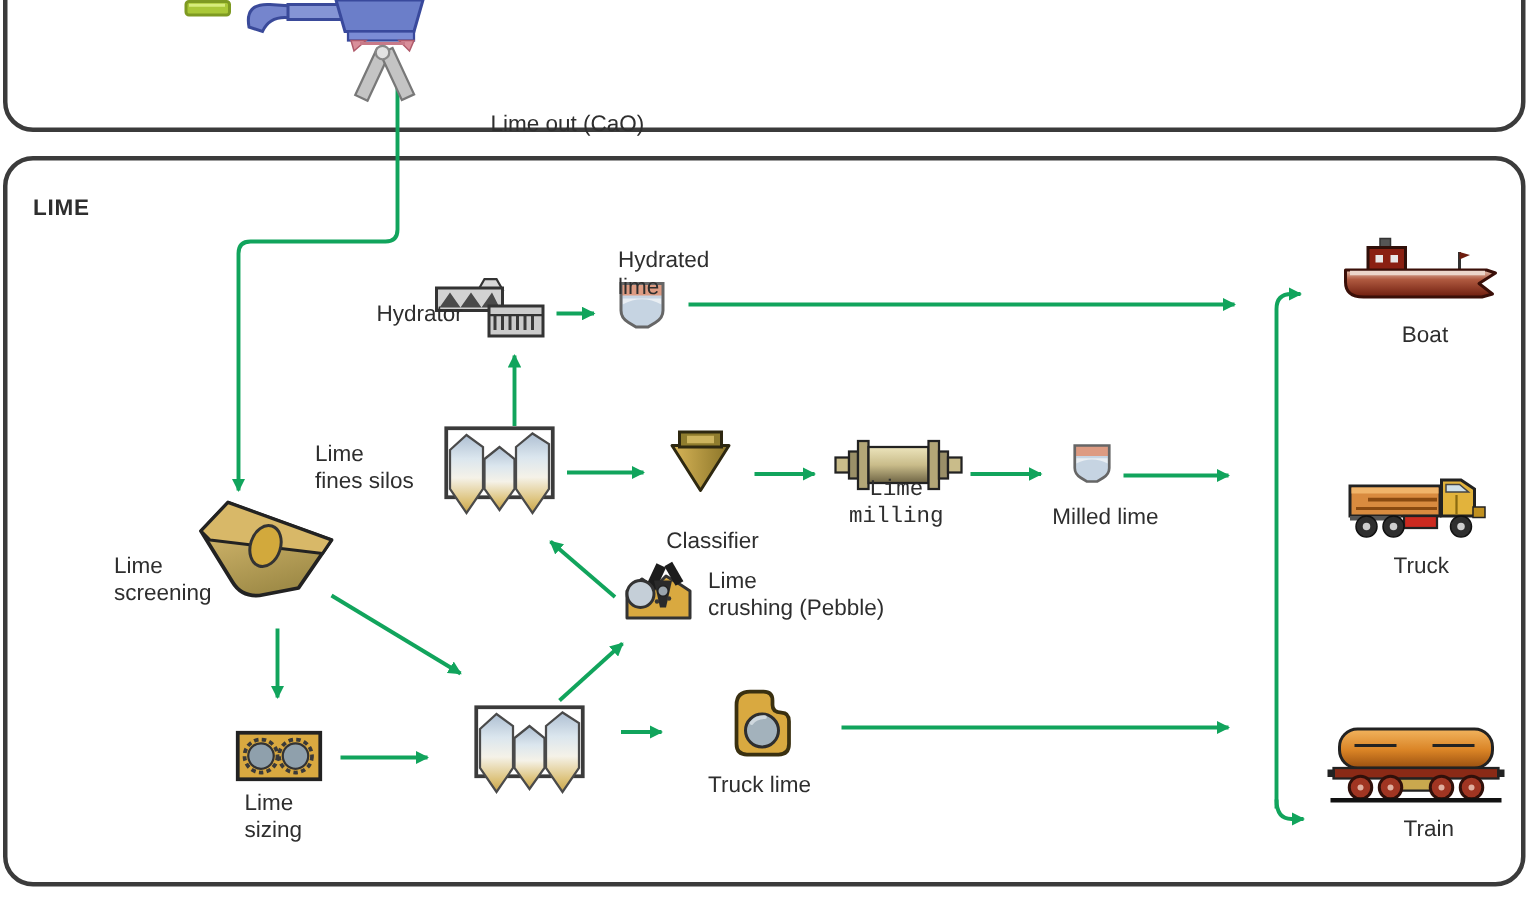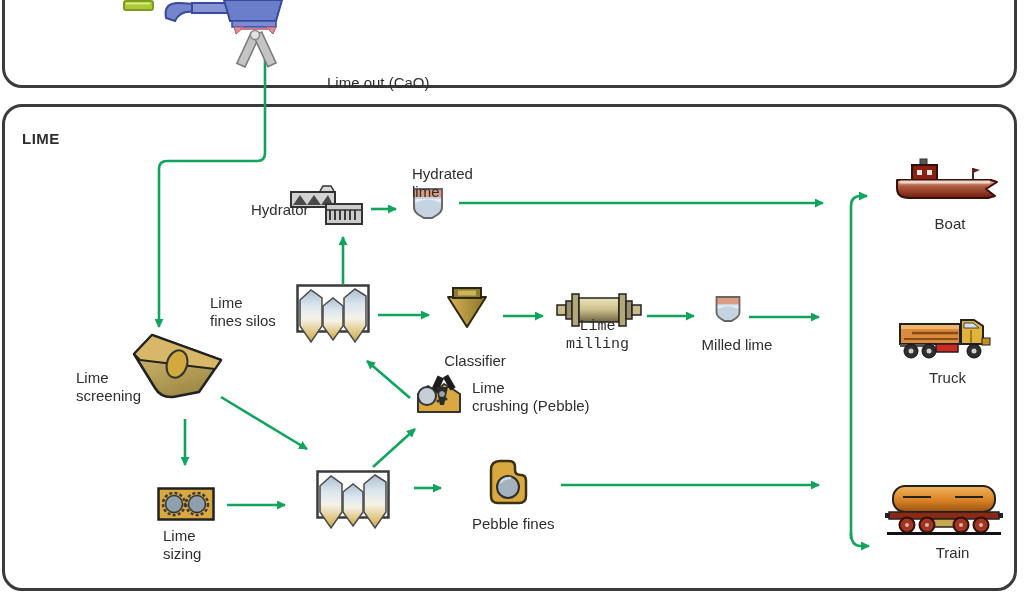--- a/index.html
+++ b/index.html
@@ -259,20 +259,20 @@
 lime</div>
   <div class="lbl" style="left:210px;top:294px;">Lime
 fines silos</div>
   <div class="lbl c" style="left:430px;top:352px;width:90px;">Classifier</div>
   <div class="lbl c" style="left:550px;top:318px;width:95px;font-family:Liberation Mono, monospace;">Lime milling</div>
   <div class="lbl c" style="left:692px;top:336px;width:90px;">Milled lime</div>
   <div class="lbl" style="left:76px;top:369px;">Lime
 screening</div>
   <div class="lbl" style="left:472px;top:379px;">Lime
 crushing (Pebble)</div>
-  <div class="lbl" style="left:472px;top:515px;">Pebble fines</div>
+  <div class="lbl" style="left:472px;top:515px;">Truck lime</div>
   <div class="lbl" style="left:163px;top:527px;">Lime
 sizing</div>
   <div class="lbl c" style="left:910px;top:215px;width:80px;">Boat</div>
   <div class="lbl c" style="left:905px;top:369px;width:85px;">Truck</div>
   <div class="lbl c" style="left:910px;top:544px;width:85px;">Train</div>
 
 </div>
 
 </body></html>

